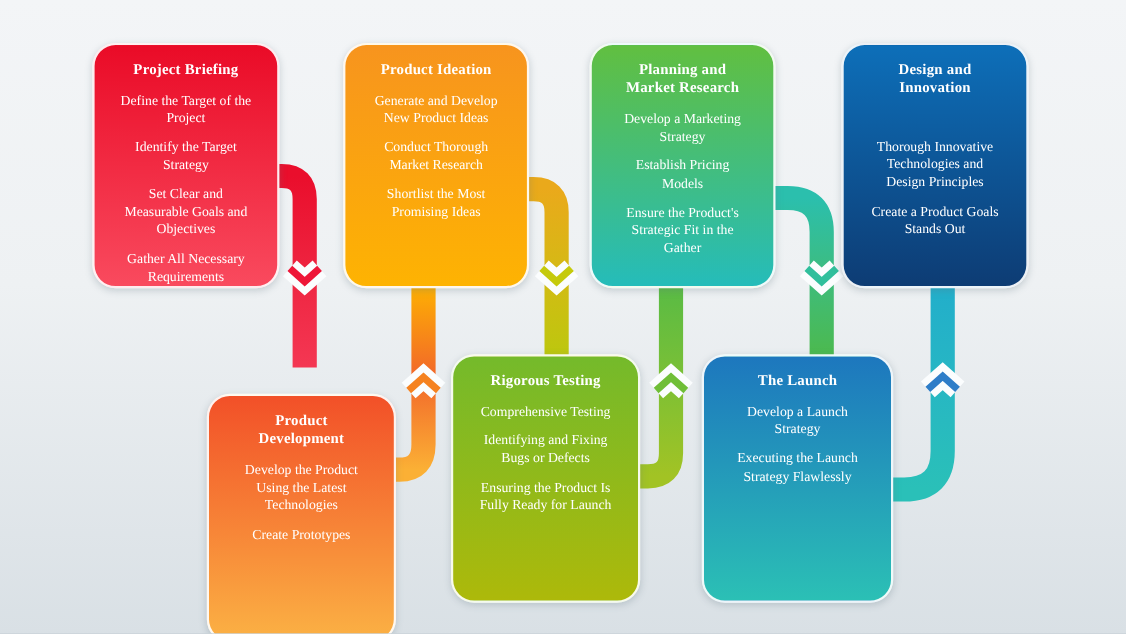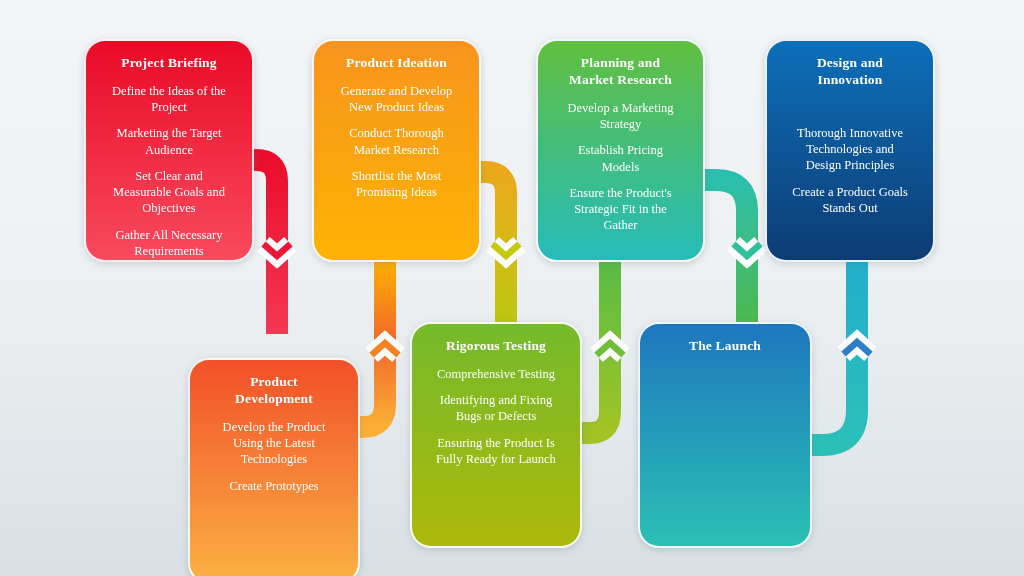--- a/index.html
+++ b/index.html
@@ -134,22 +134,22 @@
     <g class="connector">
       <path class="band" stroke="url(#conn-grad-5)" d="M 806 445 L 822 445 Q 857 445 857 410 L 857 258"></path>
       <path class="chevron-cut" d="M 843.5 354 L 857 342 L 870.5 354"></path>
       <path class="chevron-mark" d="M 843.5 354 L 857 342 L 870.5 354" stroke="#2e7dc8"></path>
     </g>
   </svg>
 
   <div class="card card-pos-0" style="background: linear-gradient(rgb(234, 11, 39) 0%, rgb(249, 74, 94) 100%);">
     <h2 class="card-title">Project Briefing</h2>
     <div class="card-body">
-      <p>Define the Ideas of the Project</p>
-      <p>Marketing the Target Audience</p>
+      <p>Define the Target of the Project</p>
+      <p>Identify the Target Strategy</p>
       <p>Set Clear and Measurable Goals and Objectives</p>
       <p>Gather All Necessary Requirements</p>
     </div>
   </div>
 
   <div class="card card-pos-1" style="background: linear-gradient(rgb(247, 148, 30) 0%, rgb(254, 179, 2) 100%);">
     <h2 class="card-title">Product Ideation</h2>
     <div class="card-body">
       <p>Generate and Develop New Product Ideas</p>
       <p>Conduct Thorough Market Research</p>
@@ -186,15 +186,19 @@
     <h2 class="card-title">Rigorous Testing</h2>
     <div class="card-body">
       <p>Comprehensive Testing</p>
       <p>Identifying and Fixing Bugs or Defects</p>
       <p>Ensuring the Product Is Fully Ready for Launch</p>
     </div>
   </div>
 
   <div class="card card-pos-6" style="background: linear-gradient(rgb(29, 119, 190) 0%, rgb(43, 192, 181) 100%);">
     <h2 class="card-title">The Launch</h2>
+    <div class="card-body">
+      <p>Develop a Launch Strategy</p>
+      <p>Executing the Launch Strategy Flawlessly</p>
+    </div>
   </div>
 
 </div>
 
 </body></html>

